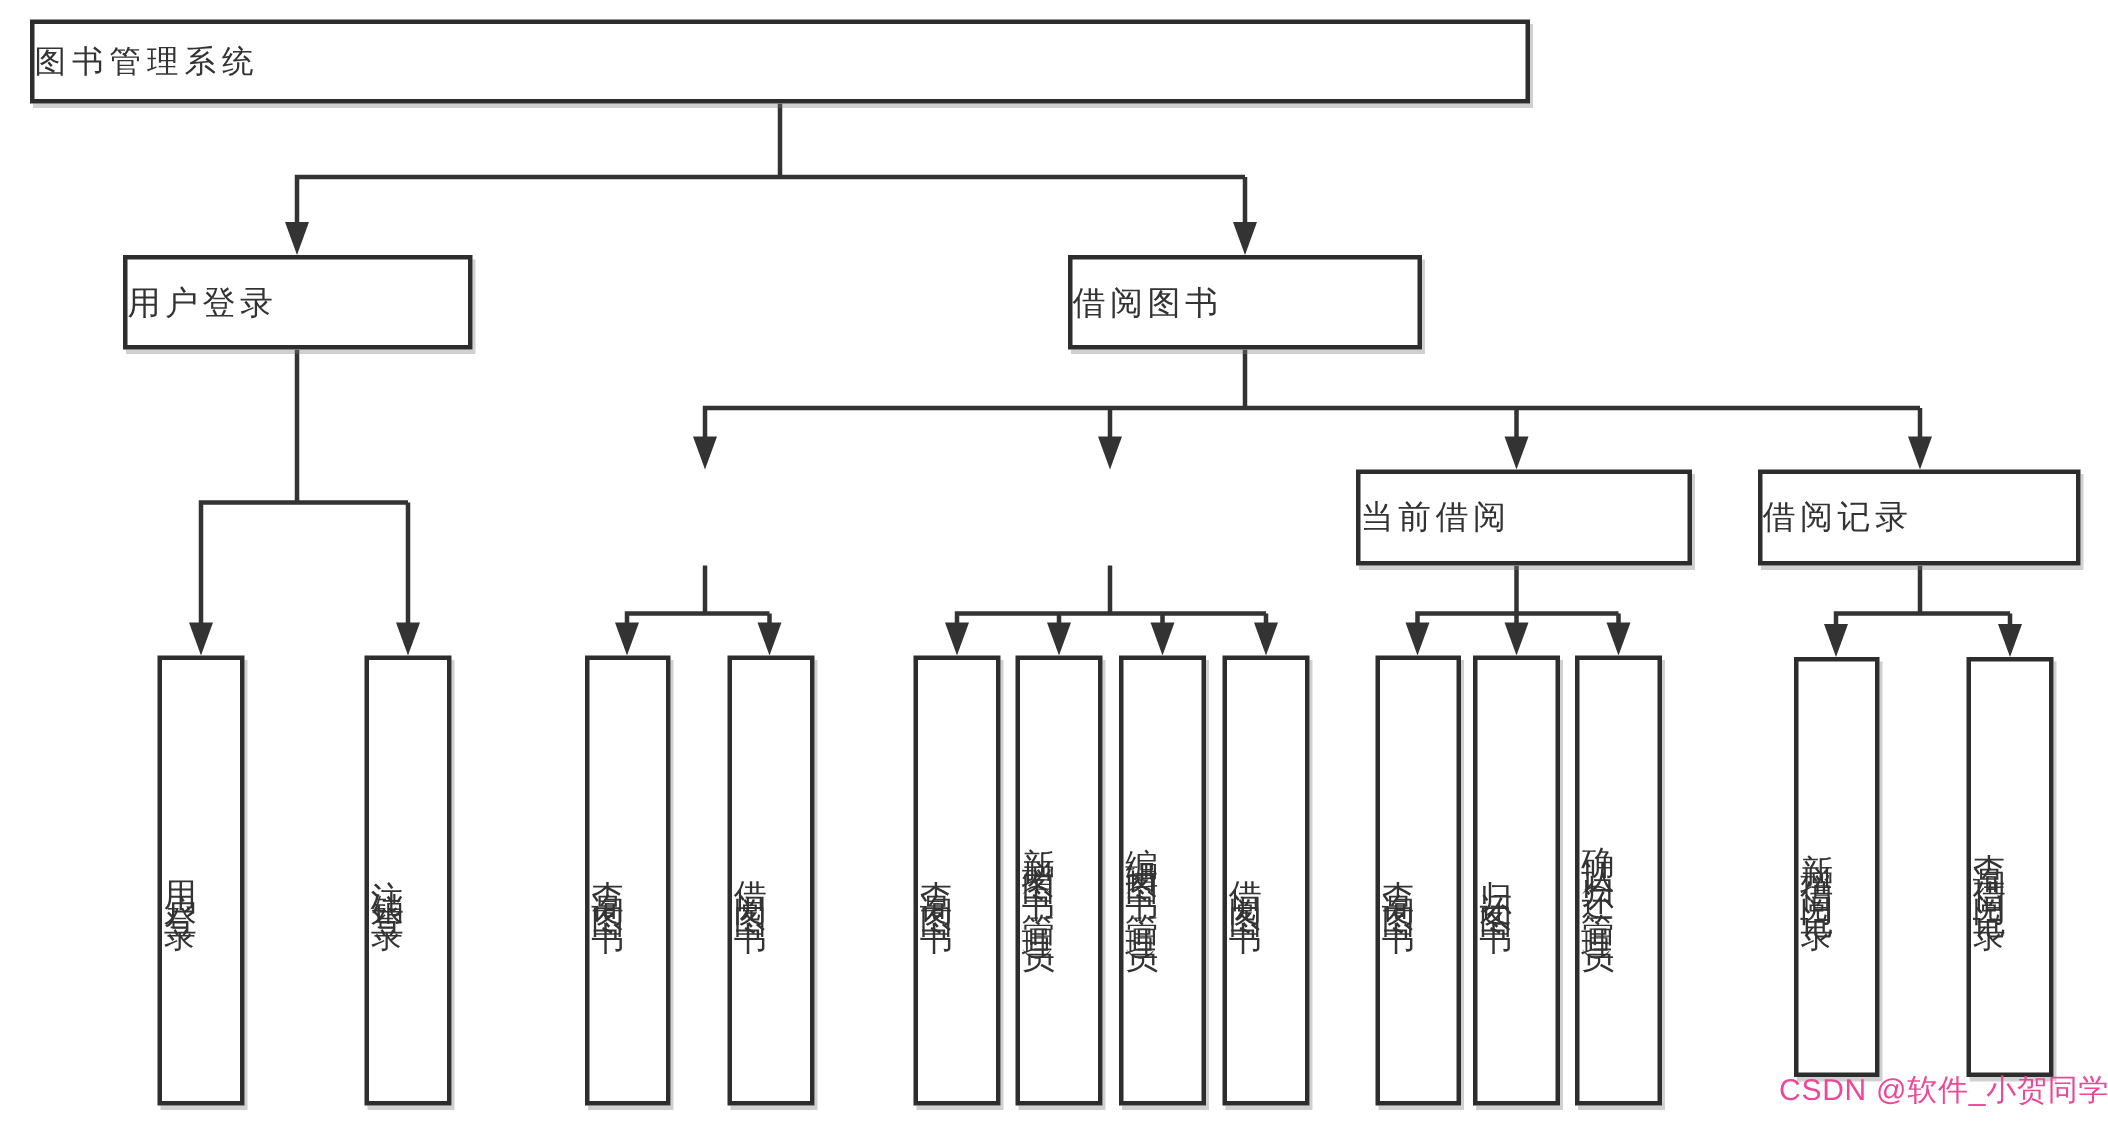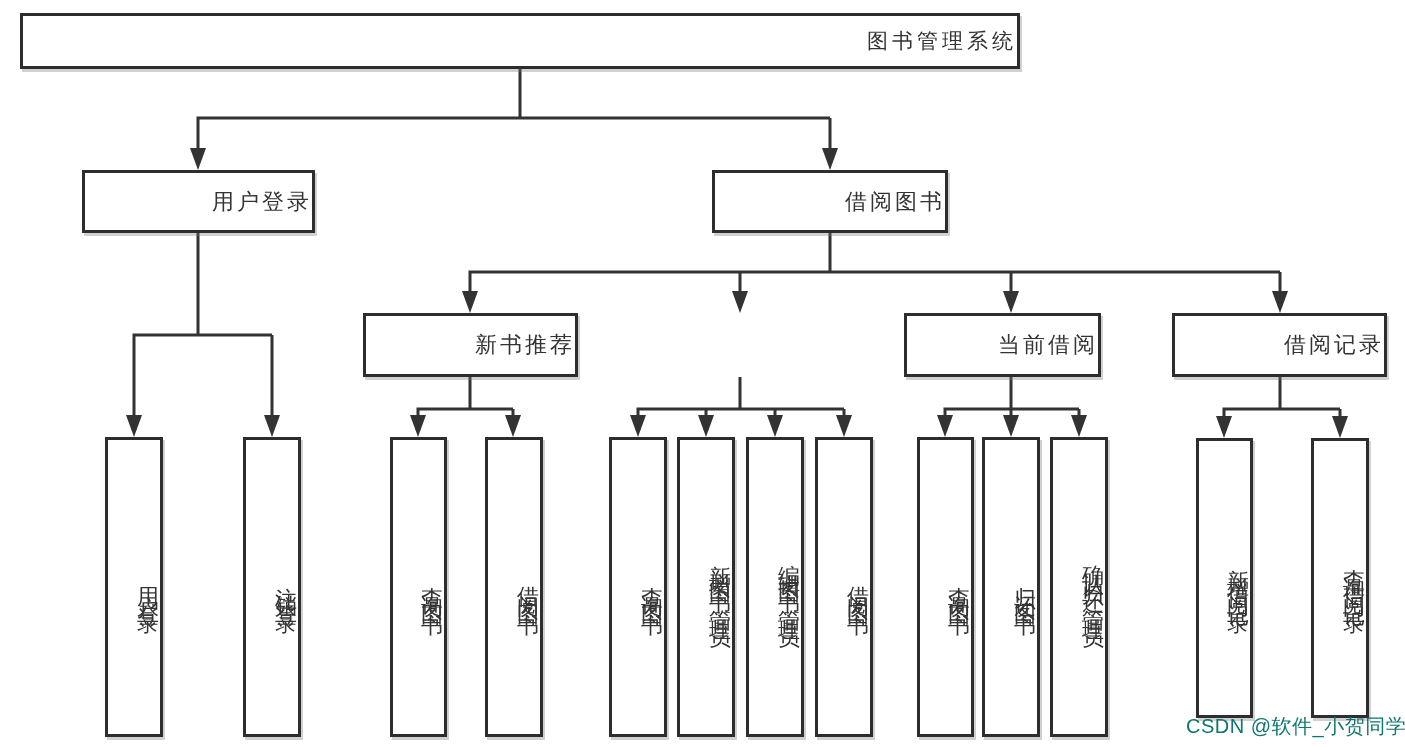--- a/index.html
+++ b/index.html
@@ -10,21 +10,21 @@
     font-family:"Liberation Sans","DejaVu Sans",sans-serif;
     color:#333333;
     overflow:hidden;
   }
   .connectors{position:absolute;left:0;top:0;z-index:1;}
   .node{
     position:absolute;
     box-sizing:border-box;
     background:#ffffff;
     border:3px solid #2d2d2d;
-    display:flex;align-items:center;justify-content:flex-end;
+    display:flex;align-items:center;justify-content:flex-start;
     box-shadow:2px 3px 0 rgba(120,120,120,0.35);
     z-index:2;
   }
   .node .lbl{
     color:#333333;
     white-space:nowrap;
   }
   .box-h .lbl{font-size:22px;letter-spacing:3px;}
   .root-box .lbl{font-size:21px;letter-spacing:4px;}
   .box-v .lbl{
@@ -32,21 +32,21 @@
     text-orientation:mixed;
     font-size:22px;
     letter-spacing:9px;
     line-height:1.1;
     white-space:normal;
   }
   .watermark{
     position:absolute;
     left:1186px;top:713px;
     font-size:20px;
-    color:#0f766e;
+    color:#ec4899;
     letter-spacing:0.5px;
     z-index:6;
     white-space:nowrap;
   }
 </style>
 </head>
 <body>
 
 <div class="canvas">
 
@@ -95,24 +95,21 @@
     <span class="lbl">图书管理系统</span>
   </div>
 
   <div class="node box-h" style="left:82px;top:170px;width:233px;height:63px">
     <span class="lbl">用户登录</span>
   </div>
   <div class="node box-h" style="left:712px;top:170px;width:236px;height:63px">
     <span class="lbl">借阅图书</span>
   </div>
 
-  <div class="node box-h" style="left:363px;top:313px;width:215px;height:64px">
-    <span class="lbl">新书推荐</span>
-  </div>
-  <div class="node box-h" style="left:904px;top:313px;width:197px;height:64px">
+  <div class="node box-h" style="left:904px;top:313px;width:224px;height:64px">
     <span class="lbl">当前借阅</span>
   </div>
   <div class="node box-h" style="left:1172px;top:313px;width:215px;height:64px">
     <span class="lbl">借阅记录</span>
   </div>
 
   <div class="node box-v" style="left:105px;top:437px;width:58px;height:300px">
     <span class="lbl">用户登录</span>
   </div>
   <div class="node box-v" style="left:243px;top:437px;width:58px;height:300px">

